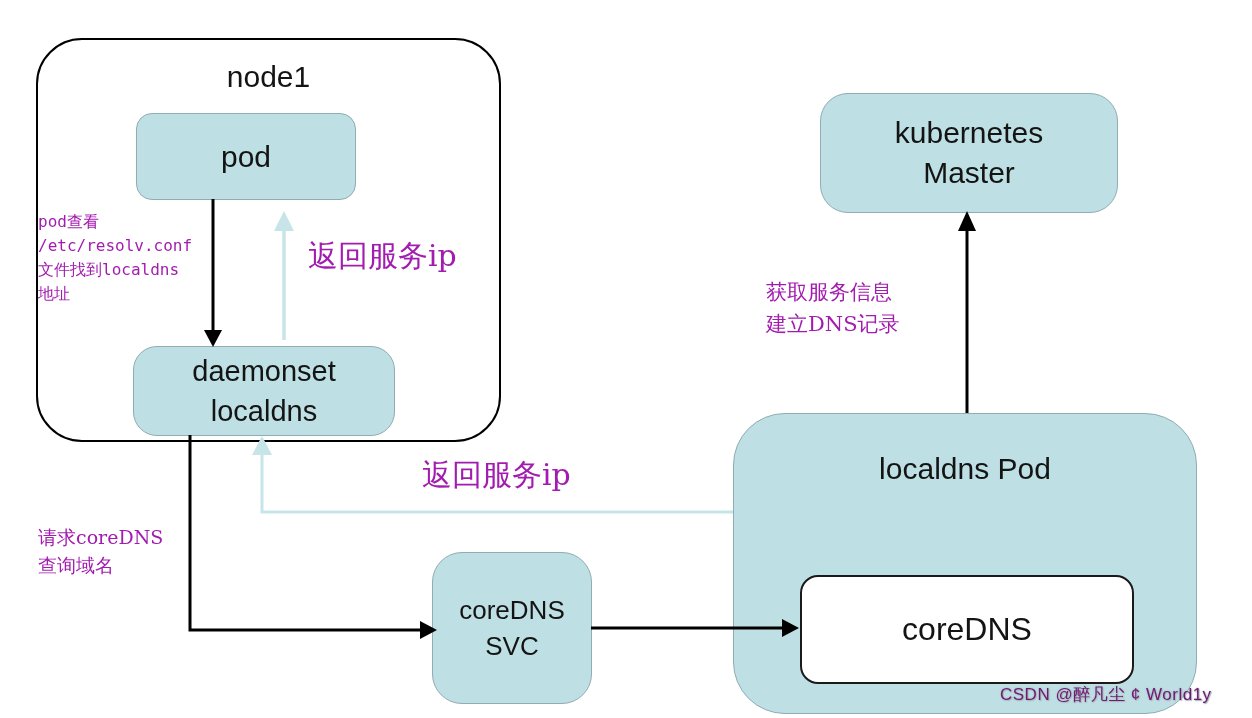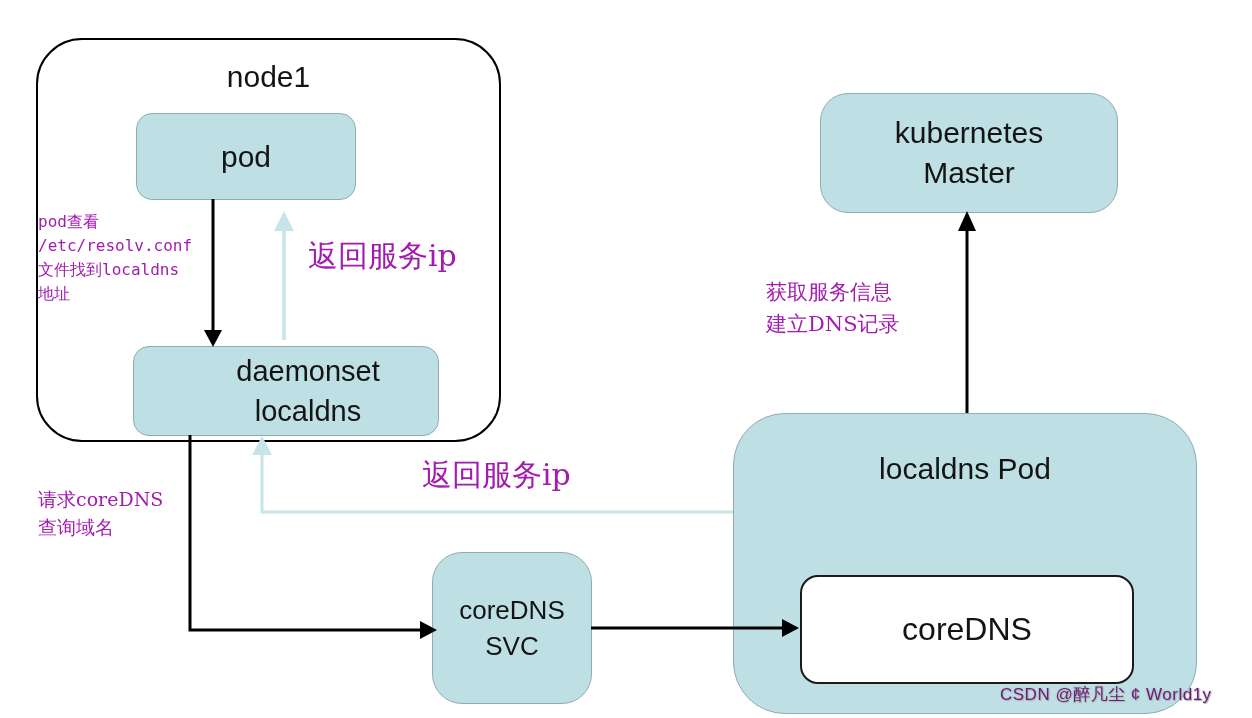--- a/index.html
+++ b/index.html
@@ -19,21 +19,21 @@
   .node1-box{
     left:36px;top:38px;width:461px;height:400px;background:#ffffff;
     border:2px solid #000000;border-radius:46px;
   }
   .node1-title{
     position:absolute;left:0;top:20px;width:100%;text-align:center;
     font-size:30px;color:#141414;
   }
   .pod-box{left:136px;top:113px;width:218px;height:85px;border-radius:16px;}
   .pod-box .lbl{font-size:30px;}
-  .daemonset-box{left:133px;top:346px;width:260px;height:88px;border-radius:16px;padding-left:44px;}
+  .daemonset-box{left:133px;top:346px;width:260px;height:88px;border-radius:24px;}
   .daemonset-box .lbl{font-size:29px;line-height:1.38;}
   .master-box{left:820px;top:93px;width:296px;height:118px;border-radius:28px;}
   .master-box .lbl{font-size:30px;line-height:1.35;}
   .corednspod-box{left:733px;top:413px;width:462px;height:299px;border-radius:52px;}
   .corednspod-title{
     position:absolute;left:0;top:38px;width:100%;text-align:center;
     font-size:30px;color:#141414;
   }
   .coredns-box{
     left:800px;top:575px;width:330px;height:105px;background:#ffffff;
@@ -43,21 +43,21 @@
   .svc-box{left:432px;top:552px;width:158px;height:150px;border-radius:30px;}
   .svc-box .lbl{font-size:26px;line-height:1.4;}
   
   .anno{position:absolute;white-space:pre-line;color:#a21caf;}
   .anno-resolv{
     left:38px;top:210px;width:190px;
     font-family:"DejaVu Sans Mono",monospace;font-size:16px;line-height:1.5;
   }
   .anno-return-inner{left:308px;top:236px;font-family:"DejaVu Serif",serif;font-size:30px;}
   .anno-return-outer{left:422px;top:455px;font-family:"DejaVu Serif",serif;font-size:30px;}
-  .anno-request{left:38px;top:486px;font-family:"DejaVu Serif",serif;font-size:19px;line-height:1.45;}
+  .anno-request{left:38px;top:524px;font-family:"DejaVu Serif",serif;font-size:19px;line-height:1.45;}
   .anno-fetch{left:766px;top:277px;font-family:"DejaVu Serif",serif;font-size:21px;line-height:1.5;}
   .watermark{
     position:absolute;left:1000px;top:683px;font-size:17px;
     color:#701a75;text-shadow:0 0 2px #9fb0b3,1px 1px 1px #aebbbd;
     font-family:"Liberation Sans",sans-serif;letter-spacing:0.5px;
   }
   
   .arrows{position:absolute;left:0;top:0;width:1252px;height:718px;pointer-events:none;}
 </style>
 </head>

